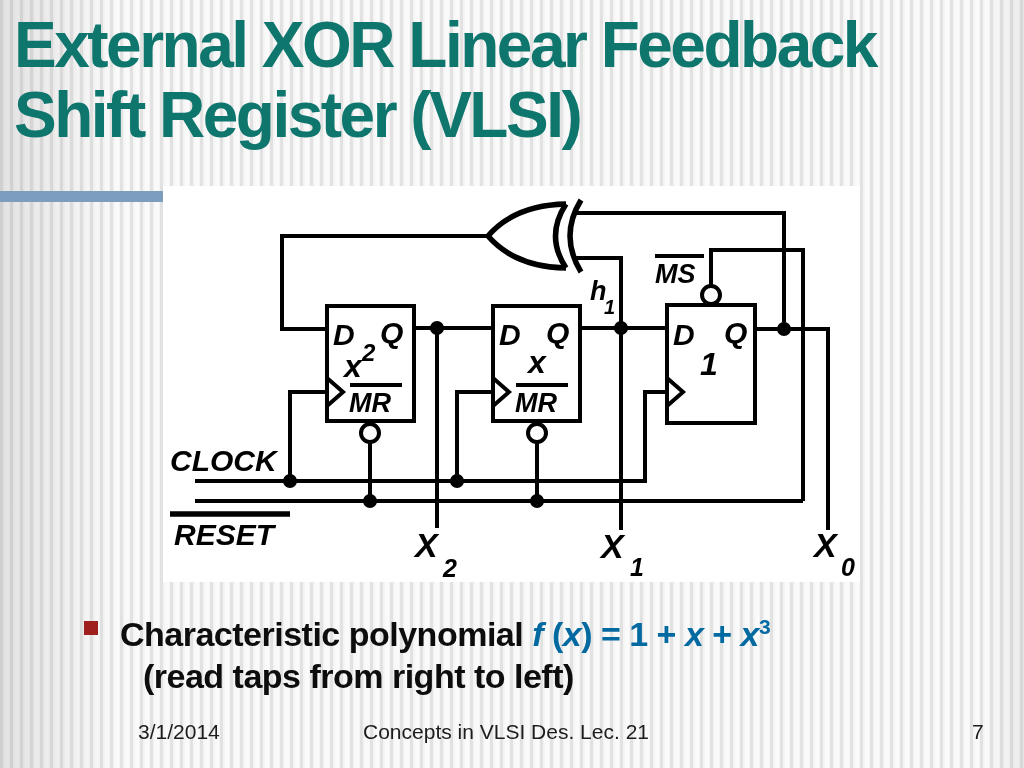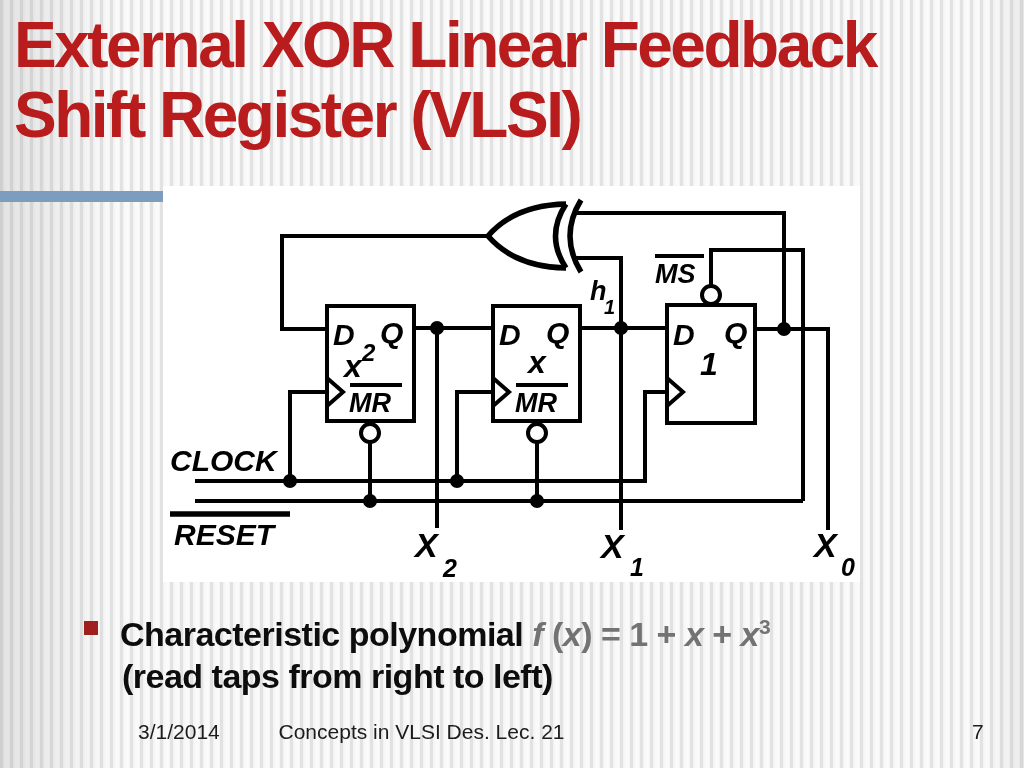--- a/index.html
+++ b/index.html
@@ -6,46 +6,46 @@
   body{
     width:1024px;height:768px;position:relative;overflow:hidden;
     font-family:"Liberation Sans",sans-serif;
     background:
       linear-gradient(90deg, rgba(110,110,110,.16) 0px, rgba(110,110,110,0) 118px, rgba(110,110,110,0) 985px, rgba(110,110,110,.10) 1024px),
       repeating-linear-gradient(90deg, #e2e2e2 0px, #e2e2e2 3px, #f2f2f2 3px, #fafafa 6px, #fafafa 9px, #f0f0f0 10px);
   }
   .title{
     position:absolute;left:14px;top:10px;width:980px;
     font-size:64px;line-height:70px;font-weight:600;letter-spacing:-2.5px;
-    color:#b91c1c;
+    color:#0f766e;
   }
   .divider{position:absolute;left:0;top:191px;width:166px;height:11px;background:#7d9dbf;}
   .panel{position:absolute;left:163px;top:186px;width:697px;height:396px;background:#ffffff;}
   .panel svg{display:block;width:697px;height:396px;}
   svg .wire{fill:none;stroke:#000;stroke-width:4;}
   svg .gate{fill:none;stroke:#000;stroke-width:5.5;}
   svg .box{fill:#fff;stroke:#000;stroke-width:4;}
   svg .tri{fill:none;stroke:#000;stroke-width:4;}
   svg .bubble{fill:#fff;stroke:#000;stroke-width:4;}
   svg .dot{fill:#000;stroke:none;}
   svg .bar{stroke:#000;stroke-width:4;}
   svg .bar-thick{stroke:#000;stroke-width:5.5;}
   svg text{font-family:"Liberation Sans",sans-serif;font-style:italic;font-weight:600;fill:#000;}
   .t30{font-size:30px;} .t32{font-size:32px;} .t27{font-size:27px;}
   .t24{font-size:24px;} .t34{font-size:34px;} .t25{font-size:25px;} .t20{font-size:20px;}
   .bullet-row{position:absolute;left:84px;top:606px;display:flex;align-items:flex-start;}
   .bullet-marker{width:14px;height:14px;margin-top:15px;background:#9e1f1b;}
   .bullet-text{margin-left:22px;font-size:34px;line-height:42px;font-weight:700;color:#0d0d0d;letter-spacing:-0.5px;}
-  .formula{color:#737373;}
+  .formula{color:#0369a1;}
   .formula i{font-style:italic;}
   .formula sup{font-size:0.62em;}
-  .bullet-line2{padding-left:2px;}
+  .bullet-line2{padding-left:23px;}
   .footer{position:absolute;top:720px;left:0;width:1024px;height:30px;font-size:21px;color:#1c1c1c;}
   .footer-date{position:absolute;left:138px;top:0;}
-  .footer-course{position:absolute;left:0;top:0;width:843px;text-align:center;}
+  .footer-course{position:absolute;left:0;top:0;width:1012px;text-align:center;}
   .footer-page{position:absolute;left:972px;top:0;}
 </style>
 </head>
 <body>
 
 <div class="title">
   <div>External XOR Linear Feedback</div>
   <div>Shift Register (VLSI)</div>
 </div>
 

